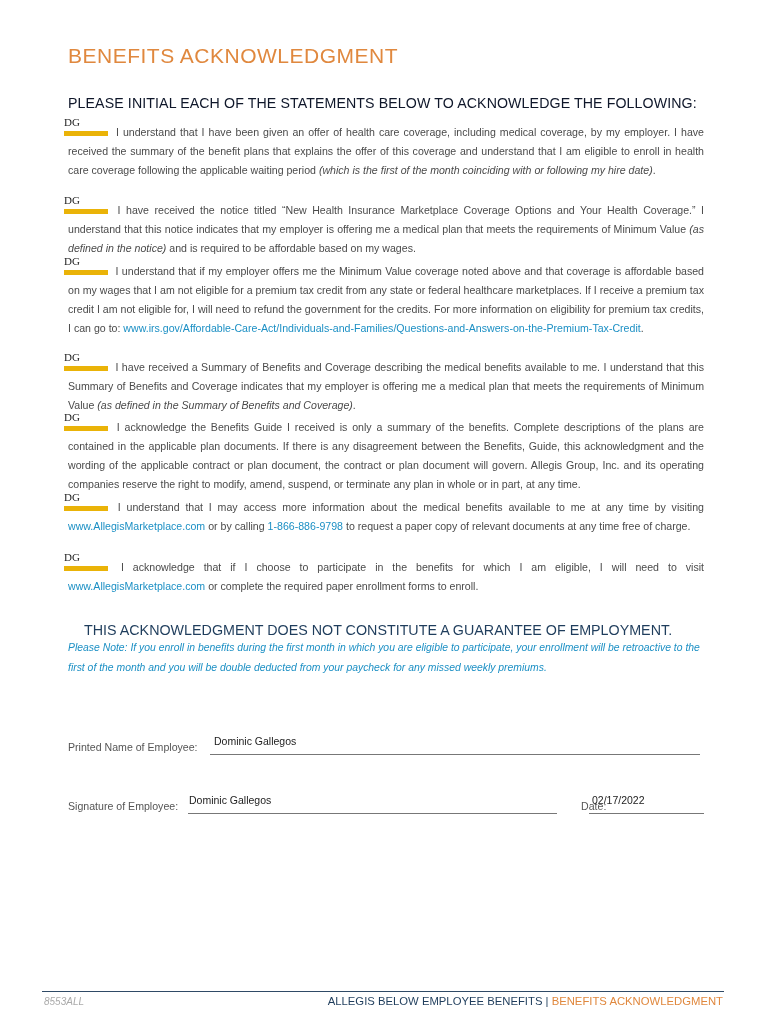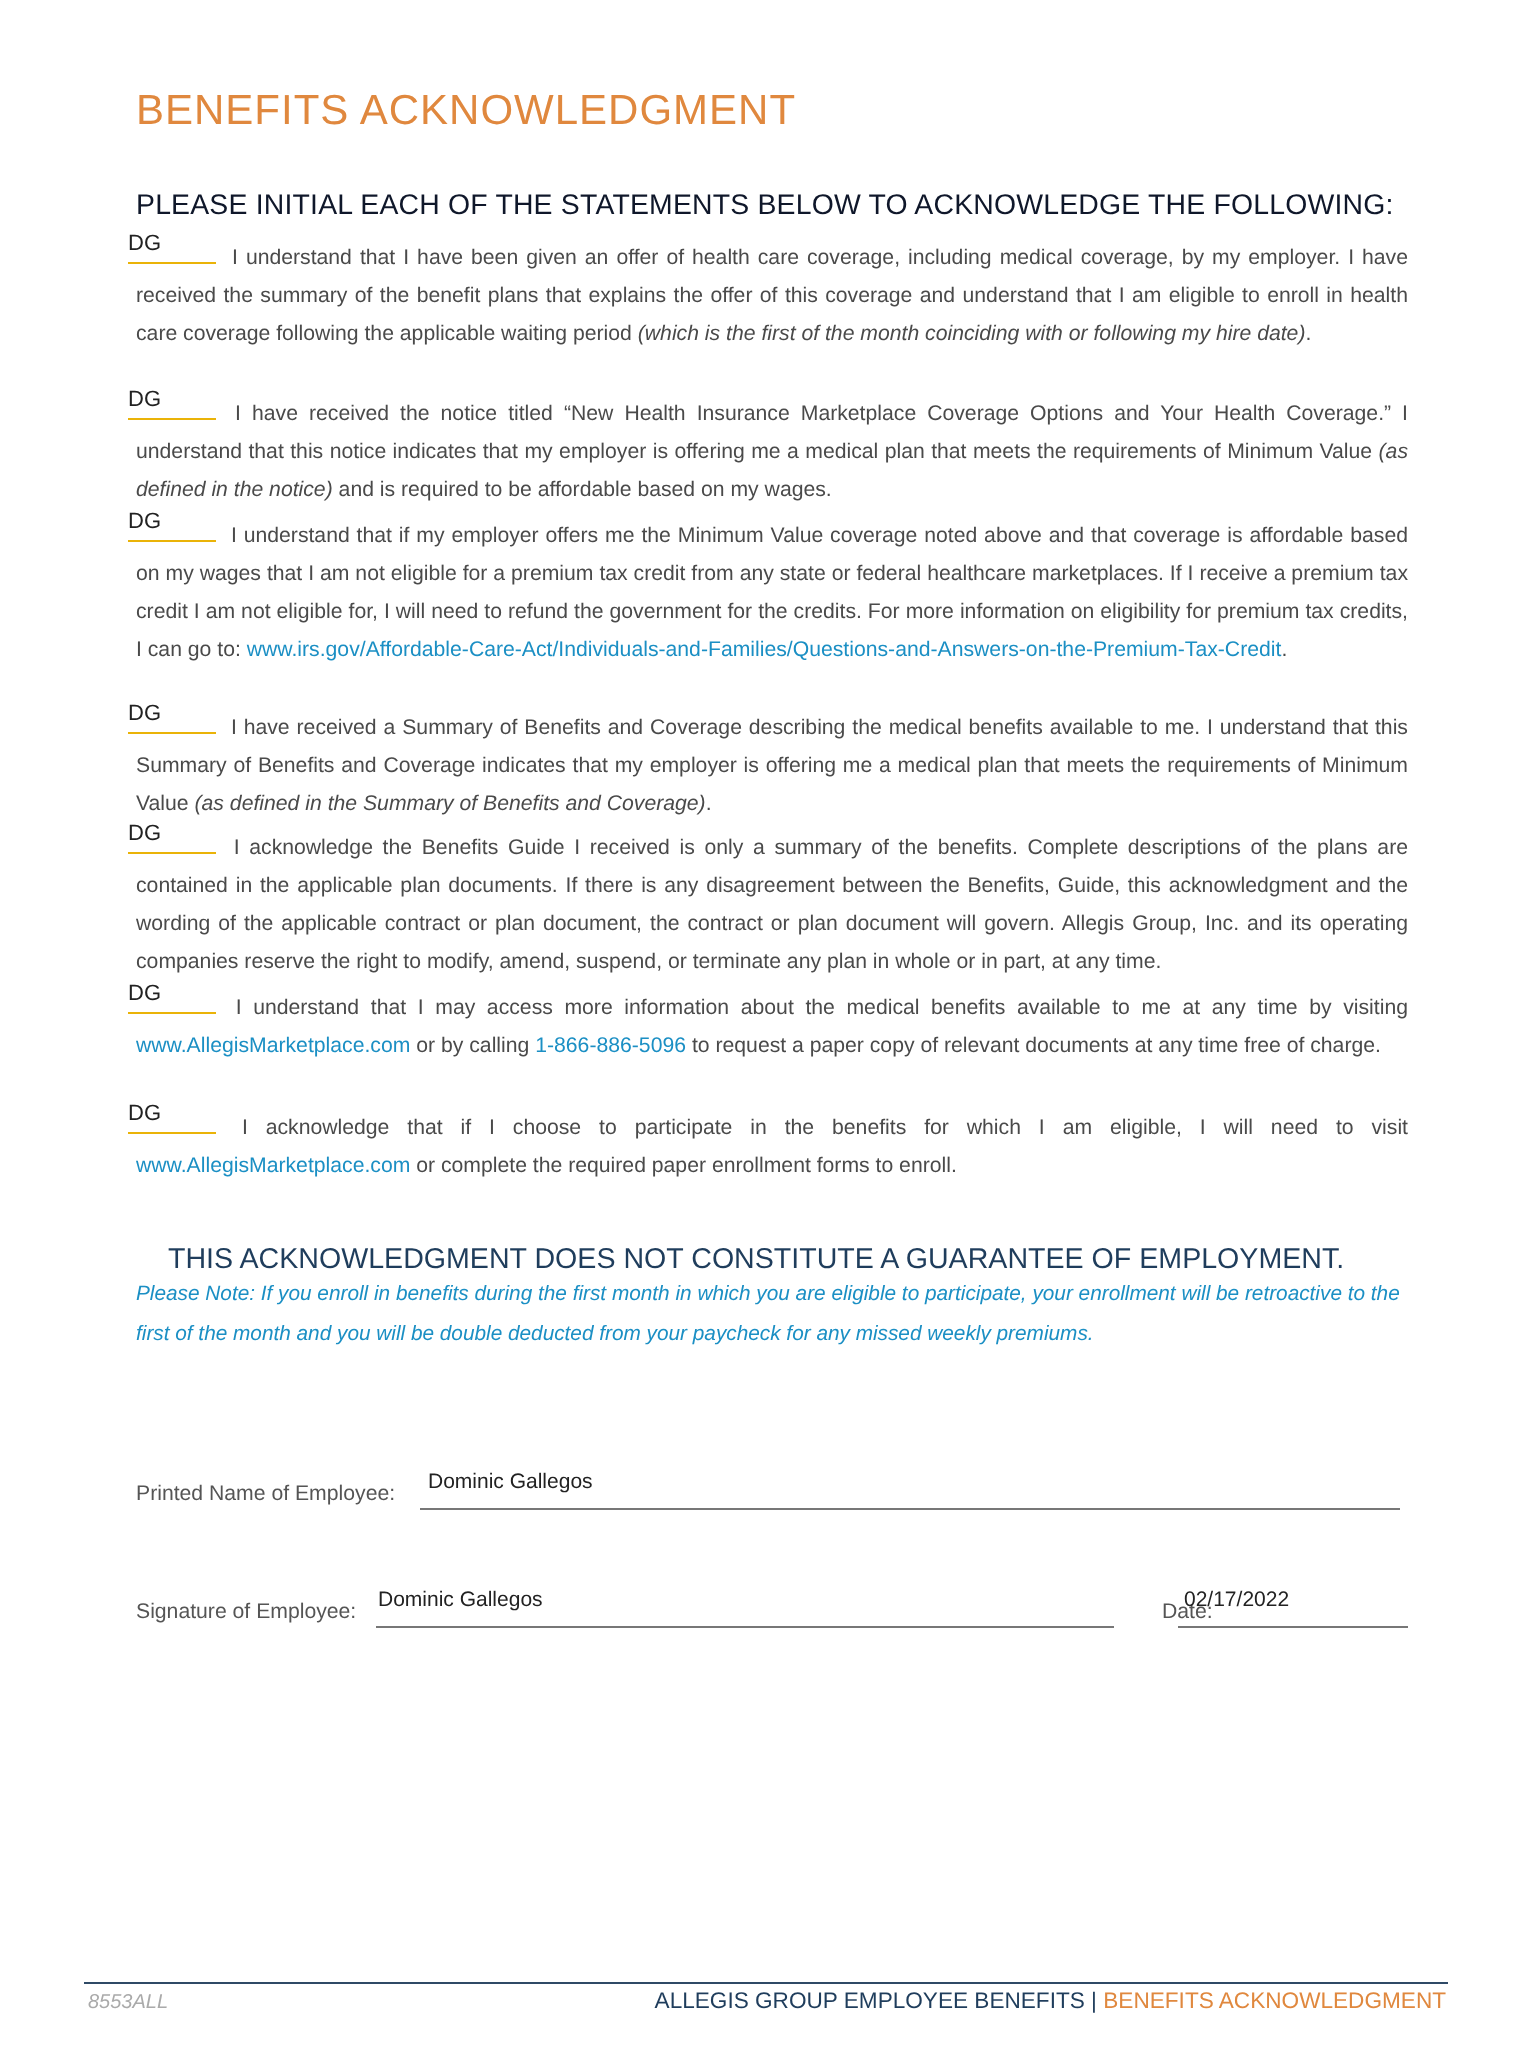--- a/index.html
+++ b/index.html
@@ -5,21 +5,21 @@
   html, body { margin:0; padding:0; background:#ffffff; }
   body { width:768px; height:1024px; position:relative; overflow:hidden;
          font-family:"Liberation Sans", sans-serif; color:#4a4a4a; }
   .title { position:absolute; left:68px; top:44px; font-size:21px; letter-spacing:0.5px;
            color:#e0883e; font-weight:normal; margin:0; }
   .subhead { position:absolute; left:68px; top:95px; font-size:14.2px; color:#0f172a;
              margin:0; font-weight:normal; letter-spacing:0.1px; }
   .stmt { position:absolute; left:68px; width:636px; font-size:10.6px; line-height:19px;
           color:#4a4a4a; text-align:justify; }
   .stmt .init { display:inline-block; position:relative; width:44px; height:12px;
-                border-bottom:1px solid #eab308; margin-right:4px; vertical-align:baseline; margin-left:-4px; }
+                border-bottom:5px solid #eab308; margin-right:4px; vertical-align:baseline; margin-left:-4px;font-family:Liberation Serif, serif; }
   .stmt .init span { position:absolute; left:0; top:-6px; font-size:11px; color:#222; }
   .stmt i { font-style:italic; }
   .link { color:#1b8fc4; }
   .guarantee { position:absolute; left:68px; top:606px; font-size:14.3px; color:#1f3d5c;
                margin:16px; font-weight:normal; }
   .note { position:absolute; left:68px; top:638px; width:640px; font-size:10.4px; line-height:20px;
           color:#1b8fc4; font-style:italic; }
   .field { position:absolute; font-size:10.6px; color:#555;text-align:right; }
   .field .line { position:absolute; border-bottom:1px solid #777; height:14px; }
   .field .val { position:absolute; font-size:10.5px; color:#222; }
@@ -54,21 +54,21 @@
   <span>I have received a Summary of Benefits and Coverage describing the medical benefits available to me. I understand that this Summary of Benefits and Coverage indicates that my employer is offering me a medical plan that meets the requirements of Minimum Value </span><i>(as defined in the Summary of Benefits and Coverage)</i><span>.</span>
 </div>
 
 <div class="stmt" style="top:414px;">
   <span class="init"><span>DG</span></span>
   <span>I acknowledge the Benefits Guide I received is only a summary of the benefits. Complete descriptions of the plans are contained in the applicable plan documents. If there is any disagreement between the Benefits, Guide, this acknowledgment and the wording of the applicable contract or plan document, the contract or plan document will govern. Allegis Group, Inc. and its operating companies reserve the right to modify, amend, suspend, or terminate any plan in whole or in part, at any time.</span>
 </div>
 
 <div class="stmt" style="top:494px;">
   <span class="init"><span>DG</span></span>
-  <span>I understand that I may access more information about the medical benefits available to me at any time by visiting </span><a class="link">www.AllegisMarketplace.com</a><span> or by calling </span><a class="link">1-866-886-5096</a><span> to request a paper copy of relevant documents at any time free of charge.</span>
+  <span>I understand that I may access more information about the medical benefits available to me at any time by visiting </span><a class="link">www.AllegisMarketplace.com</a><span> or by calling </span><a class="link">1-866-886-9798</a><span> to request a paper copy of relevant documents at any time free of charge.</span>
 </div>
 
 <div class="stmt" style="top:554px;">
   <span class="init"><span>DG</span></span>
   <span>I acknowledge that if I choose to participate in the benefits for which I am eligible, I will need to visit </span><a class="link">www.AllegisMarketplace.com</a><span> or complete the required paper enrollment forms to enroll.</span>
 </div>
 
 <h2 class="guarantee">THIS ACKNOWLEDGMENT DOES NOT CONSTITUTE A GUARANTEE OF EMPLOYMENT.</h2>
 <div class="note">Please Note: If you enroll in benefits during the first month in which you are eligible to participate, your enrollment will be retroactive to the first of the month and you will be double deducted from your paycheck for any missed weekly premiums.</div>
 
@@ -83,14 +83,14 @@
   <div class="line" style="left:120px; width:369px; top:0;"></div>
   <span class="val" style="left:121px; top:-5px;">Dominic Gallegos</span>
   <span style="position:absolute; left:494px; top:1px;padding-left:19px;">Date:</span>
   <div class="line" style="left:521px; width:115px; top:0;"></div>
   <span class="val" style="left:524px; top:-5px;">02/17/2022</span>
 </div>
 
 <div class="footer-rule"></div>
 <div class="footer-code">8553ALL</div>
 <div class="footer-right">
-  <span>ALLEGIS GROUP EMPLOYEE BENEFITS</span><span style="white-space:pre;"> | </span><span class="accent">BENEFITS ACKNOWLEDGMENT</span>
+  <span>ALLEGIS BELOW EMPLOYEE BENEFITS</span><span style="white-space:pre;"> | </span><span class="accent">BENEFITS ACKNOWLEDGMENT</span>
 </div>
 
 </body></html>

